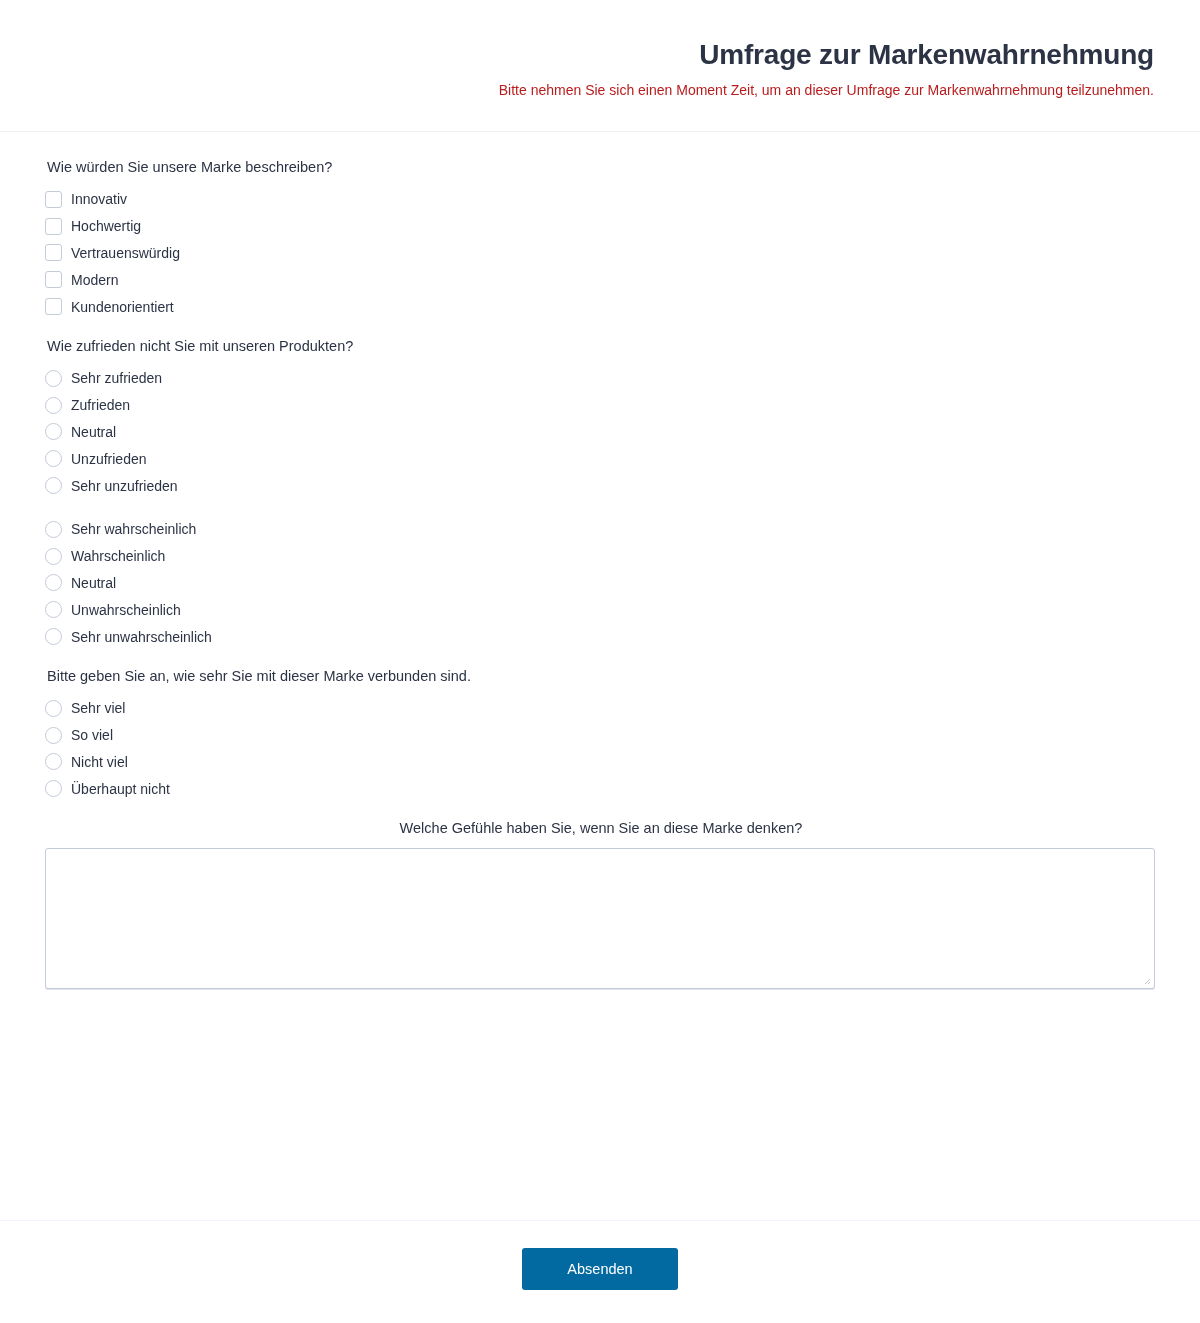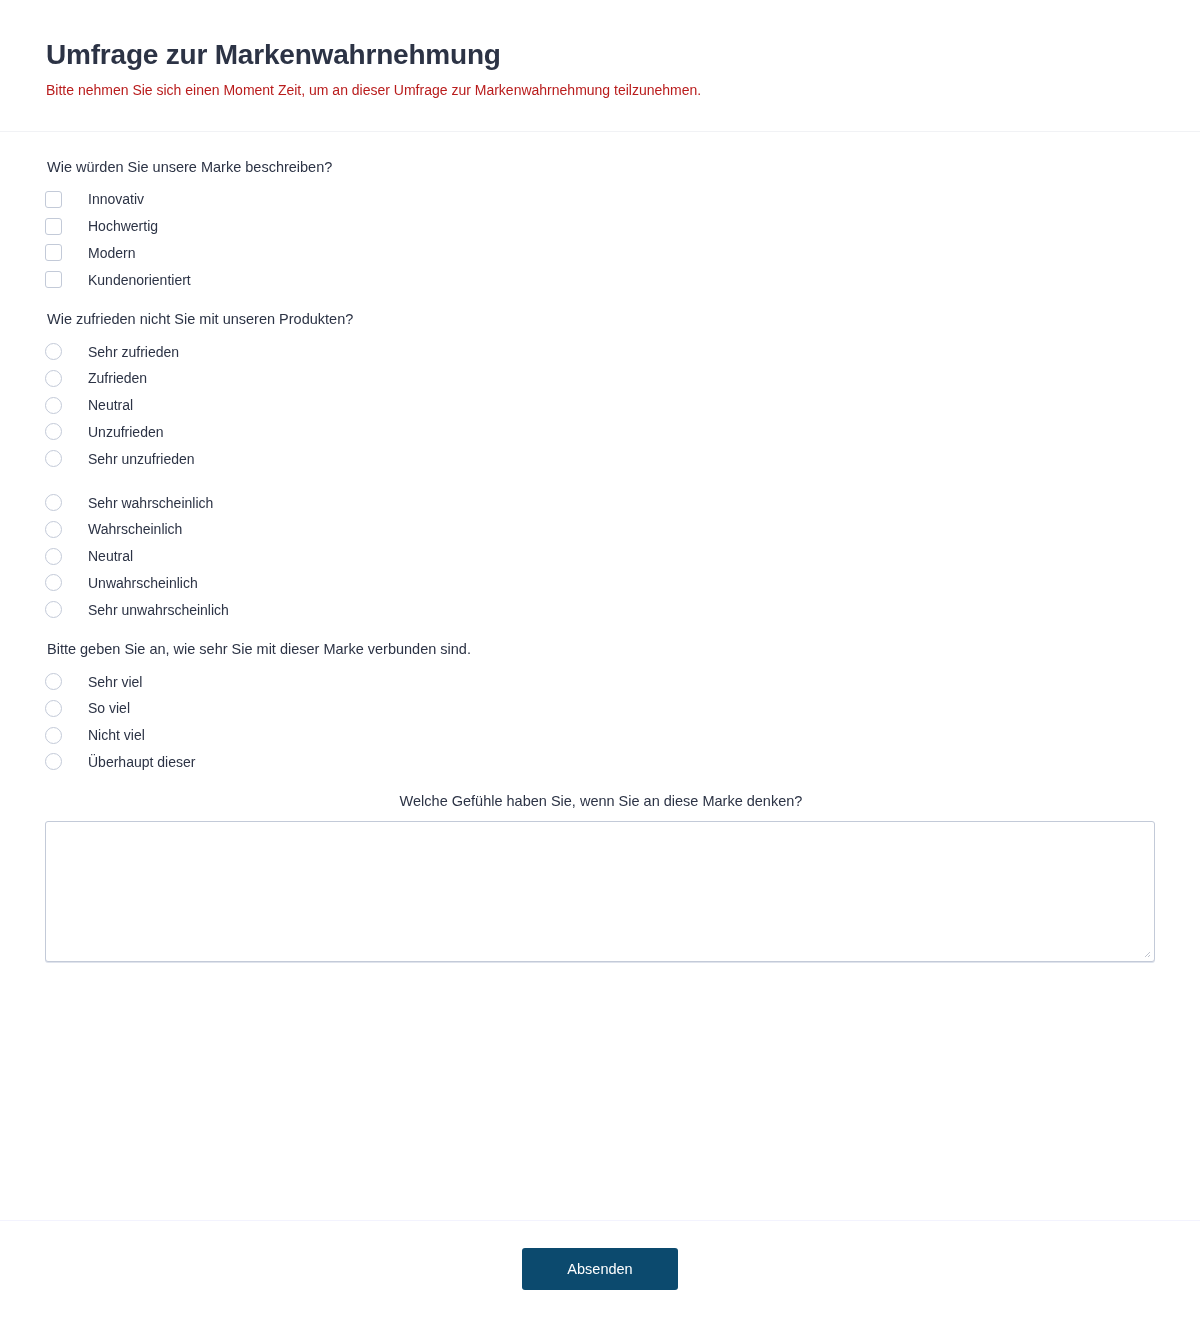--- a/index.html
+++ b/index.html
@@ -1,59 +1,63 @@
 <!DOCTYPE html>
 <html><head>
   <meta charset="utf-8">
   <style>
     * { box-sizing: border-box; margin: 0; padding: 0; }
     html, body { width: 1200px; height: 1323px; background: #ffffff; overflow: hidden; }
     body { font-family: "Liberation Sans", "DejaVu Sans", sans-serif; color: #2c3345; }
 
-    .header { height: 132px; border-bottom: 1px solid #f1f2f5; padding: 38px 46px 0 46px; }
+    .header { height: 132px; border-bottom: 1px solid #f1f2f5; padding: 38px 46px 0 46px; text-align: right; }
     .header h1 { font-size: 28px; font-weight: 700; color: #2c3345; letter-spacing: -0.2px; line-height: 34px; }
     .header p { margin-top: 9px; font-size: 14px; color: #b91c1c; line-height: 18px; }
 
     .form-body { padding: 26px 45px 12px 45px; }
     .question { margin-bottom: 17px; }
     .q-label { font-size: 14.5px; color: #2c3345; line-height: 18px; padding-left: 2px; margin-bottom: 10px; }
 
     .option { display: flex; align-items: center; height: 26.8px; }
     .checkbox { width: 17px; height: 17px; border: 1px solid #c3cad8; border-radius: 3px; background: #fff; flex-shrink: 0; }
     .radio { width: 17px; height: 17px; border: 1px solid #c3cad8; border-radius: 50%; background: #fff; flex-shrink: 0; }
-    .opt-label { margin-left: 26px; font-size: 14px; color: #2c3345; line-height: 18px; }
+    .opt-label { margin-left: 9px; font-size: 14px; color: #2c3345; line-height: 18px; }
 
     .text-q { margin-bottom: 20px; }
     .text-q .q-label { margin-bottom: 11px; text-align: center; }
     .textarea-wrap { position: relative; width: 1110px; height: 141px; border: 1px solid #c3cad8; border-radius: 3px; background: #fff; box-shadow: 0 1px 0 #dfe3ec; }
     .textarea-wrap textarea { width: 100%; height: 100%; border: none; outline: none; resize: none; background: transparent; font-family: "Liberation Sans", sans-serif; font-size: 14px; padding: 8px 10px; }
     .resize-handle { position: absolute; right: 3px; bottom: 3px; width: 7px; height: 7px; }
 
     .footer { position: absolute; top: 1220px; left: 0; width: 1200px; height: 103px; border-top: 1px solid #f3f3fe; display: flex; justify-content: center; }
-    .submit-btn { margin-top: 27px; width: 156px; height: 42px; background: #0c4a6e; border: none; border-radius: 3px; color: #ffffff; font-size: 14.5px; font-family: "Liberation Sans", sans-serif; cursor: pointer; }
+    .submit-btn { margin-top: 27px; width: 156px; height: 42px; background: #0369a1; border: none; border-radius: 3px; color: #ffffff; font-size: 14.5px; font-family: "Liberation Sans", sans-serif; cursor: pointer; }
   </style>
 </head>
 <body>
 
 <div class="header">
   <h1>Umfrage zur Markenwahrnehmung</h1>
   <p>Bitte nehmen Sie sich einen Moment Zeit, um an dieser Umfrage zur Markenwahrnehmung teilzunehmen.</p>
 </div>
 
 <div class="form-body">
 
   <div class="question">
     <div class="q-label">Wie würden Sie unsere Marke beschreiben?</div>
     <label class="option">
         <span class="checkbox"></span>
         <span class="opt-label">Innovativ</span>
       </label>
     <label class="option">
         <span class="checkbox"></span>
         <span class="opt-label">Hochwertig</span>
+      </label>
+    <label class="option">
+        <span class="checkbox"></span>
+        <span class="opt-label">Vertrauenswürdig</span>
       </label>
     <label class="option">
         <span class="checkbox"></span>
         <span class="opt-label">Modern</span>
       </label>
     <label class="option">
         <span class="checkbox"></span>
         <span class="opt-label">Kundenorientiert</span>
       </label>
   </div>
@@ -114,21 +118,21 @@
     <label class="option">
         <span class="radio"></span>
         <span class="opt-label">So viel</span>
       </label>
     <label class="option">
         <span class="radio"></span>
         <span class="opt-label">Nicht viel</span>
       </label>
     <label class="option">
         <span class="radio"></span>
-        <span class="opt-label">Überhaupt dieser</span>
+        <span class="opt-label">Überhaupt nicht</span>
       </label>
   </div>
 
   <div class="text-q">
     <div class="q-label">Welche Gefühle haben Sie, wenn Sie an diese Marke denken?</div>
     <div class="textarea-wrap">
       <textarea style=""></textarea>
       <svg class="resize-handle" viewBox="0 0 7 7">
           <line x1="6" y1="1" x2="1" y2="6" stroke="#b0b5c1" stroke-width="0.8"></line>
           <line x1="6" y1="4" x2="4" y2="6" stroke="#b0b5c1" stroke-width="0.8"></line>

